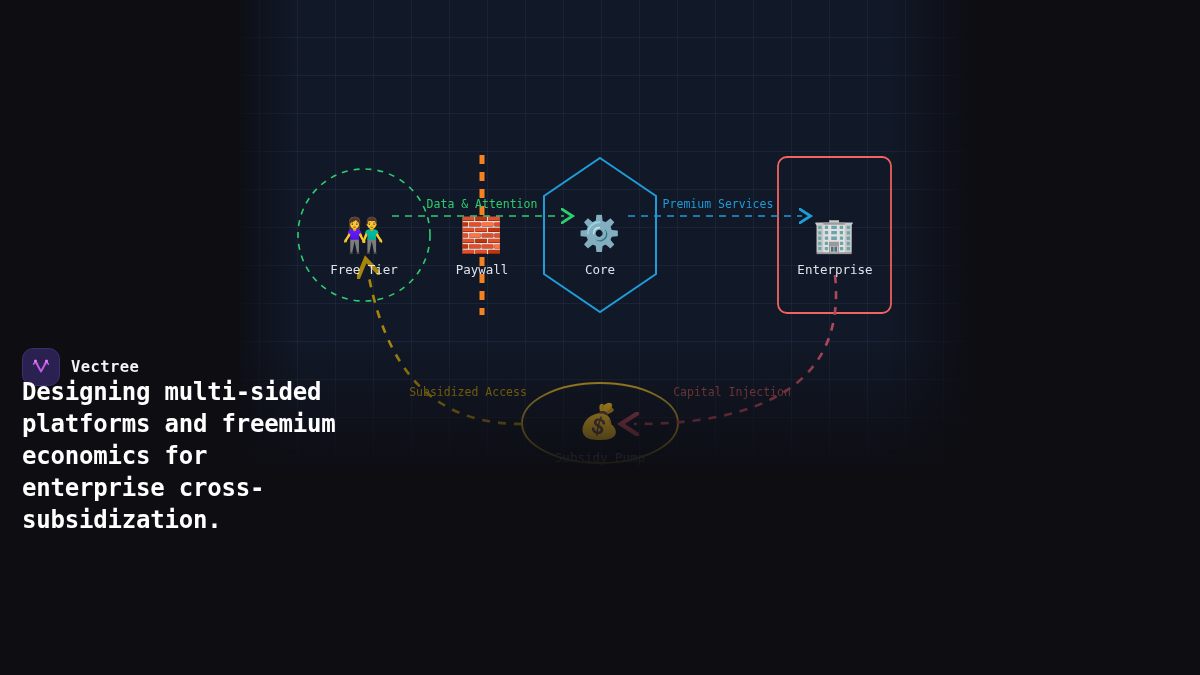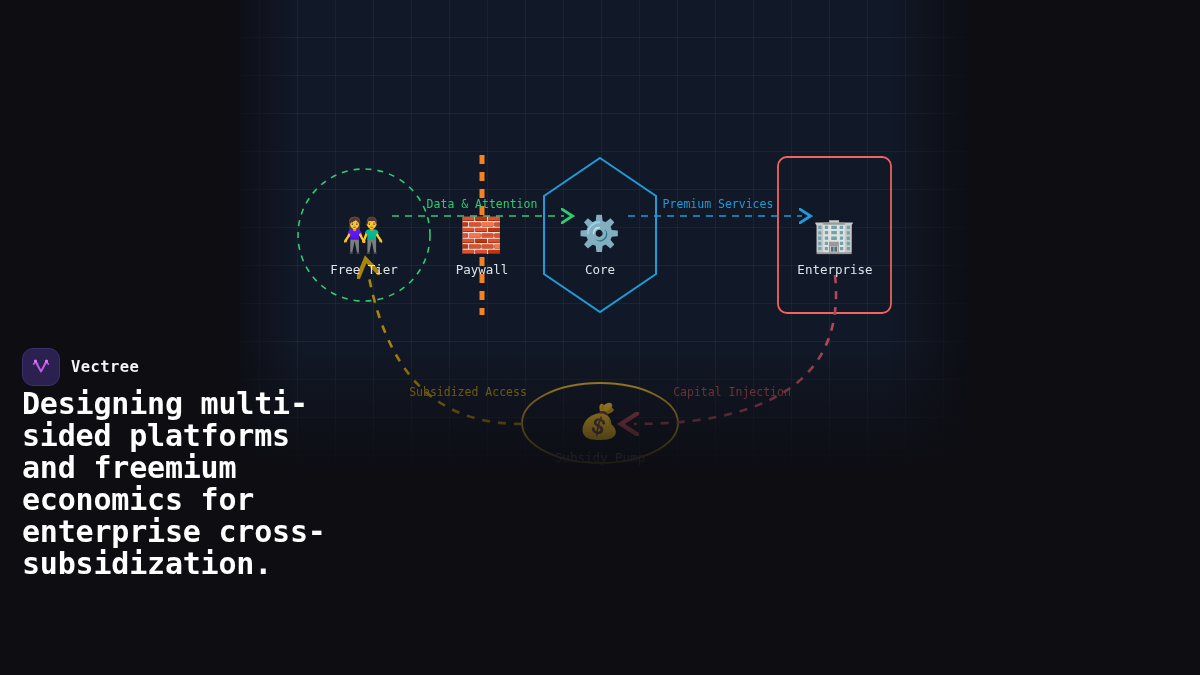--- a/index.html
+++ b/index.html
@@ -75,24 +75,24 @@
     background:#2a2150;
     border:1px solid #3b2f6e;
     display:flex;align-items:center;justify-content:center;
   }
   .brand-name{
     font-family:"DejaVu Sans Mono", monospace;
     font-size:15.5px;font-weight:bold;color:#f2f3f6;letter-spacing:.4px;
   }
 
   .headline{
-    position:absolute;left:22px;top:388px;width:330px;
+    position:absolute;left:22px;top:376px;width:330px;
     font-family:"DejaVu Sans Mono", monospace;
     font-weight:bold;
-    font-size:30px;
+    font-size:24px;
     line-height:32px;
     color:#ffffff;
     letter-spacing:-0.2px;
     white-space:pre-wrap;
   }
 
   .url{
     position:absolute;left:322px;top:624px;
     font-family:"DejaVu Sans Mono", monospace;
     font-size:12.6px;

